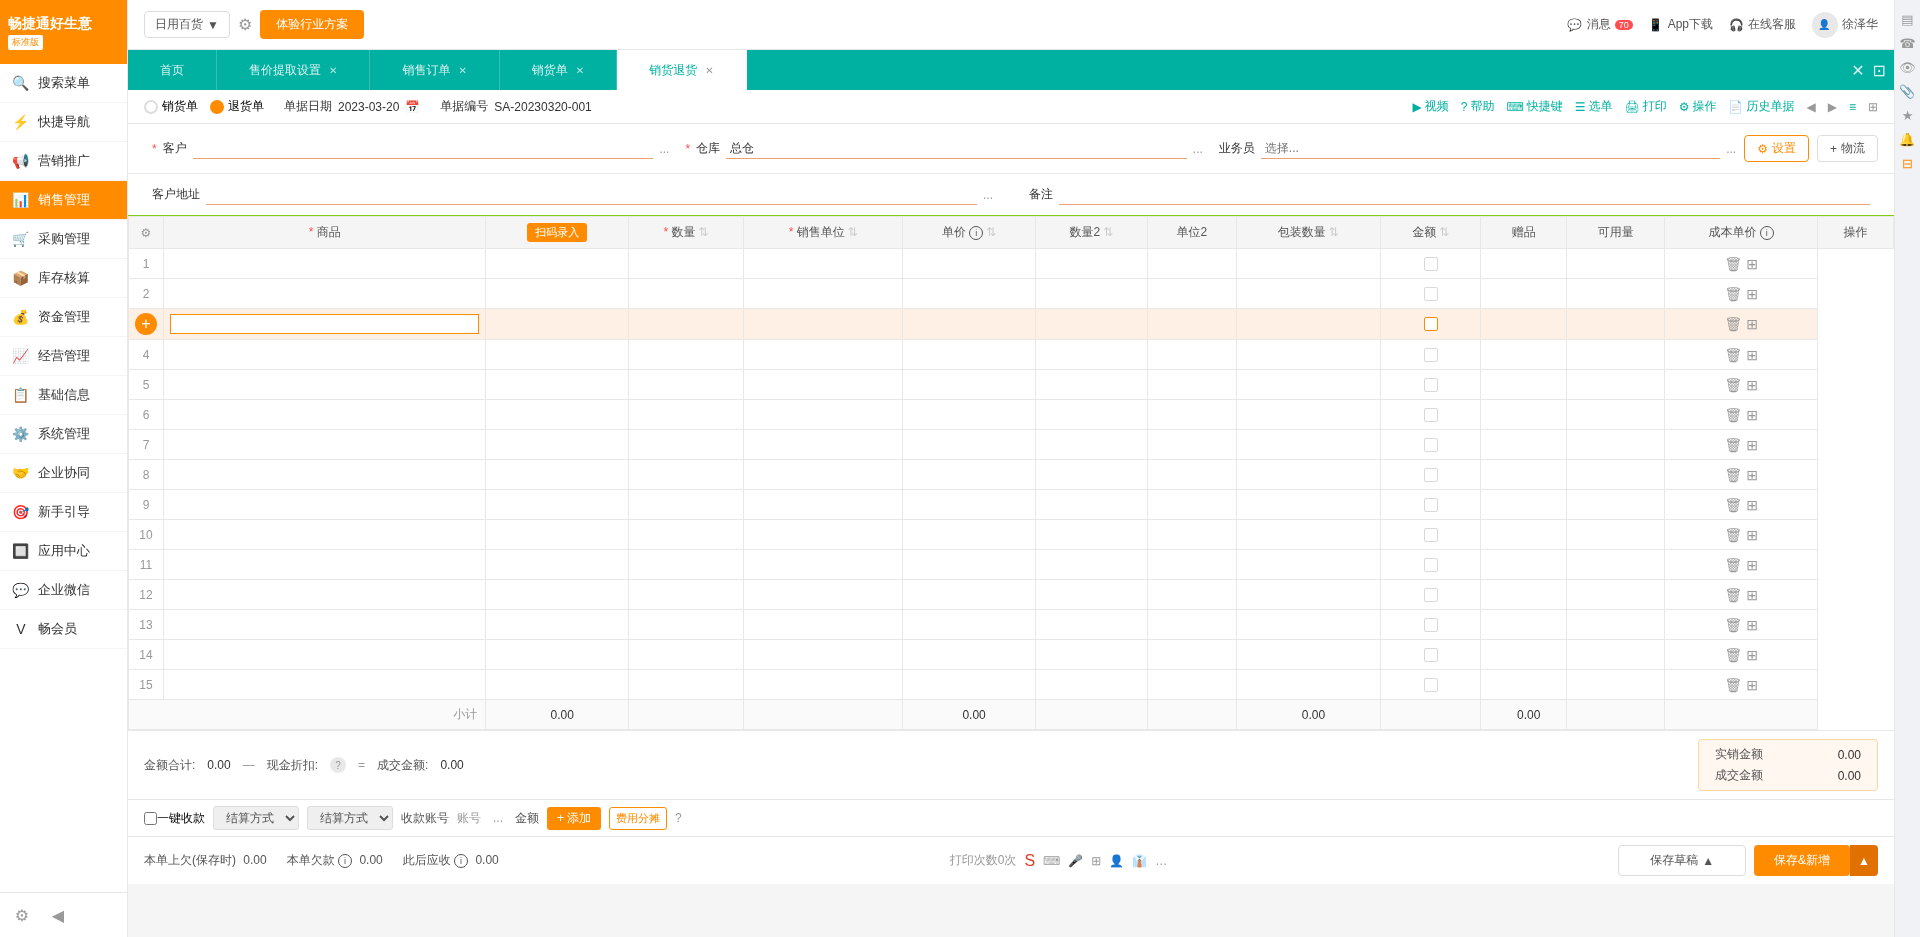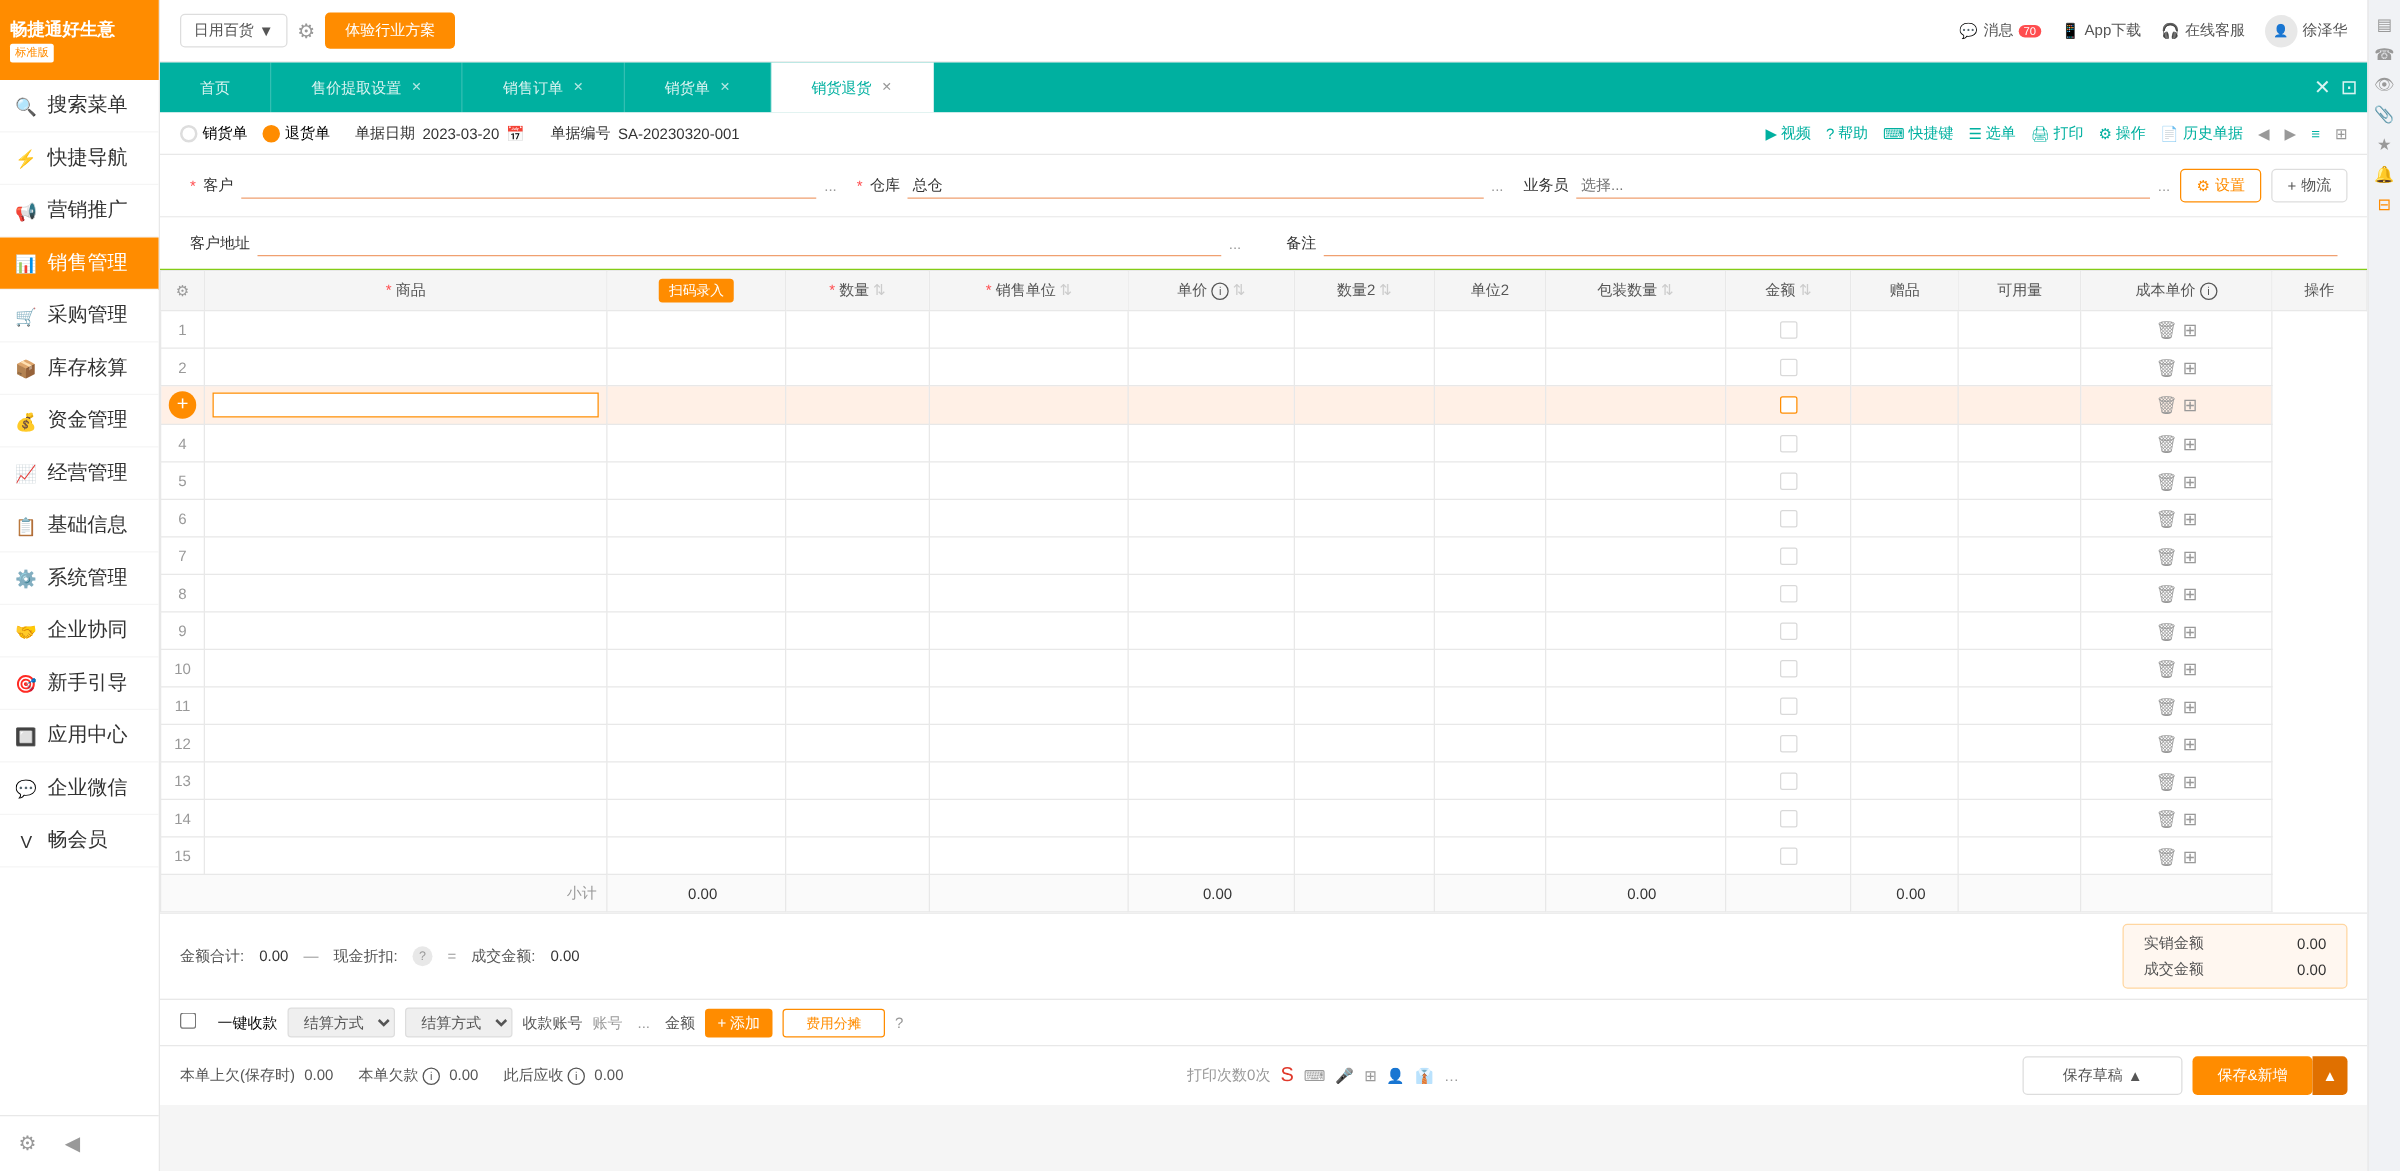--- a/index.html
+++ b/index.html
@@ -5,21 +5,21 @@
     * { box-sizing: border-box; margin: 0; padding: 0; font-family: 'Microsoft YaHei', Arial, sans-serif; font-size: 12px; }
     body { background: #f0f2f5; display: flex; height: 937px; overflow: hidden; }
 
     
     .sidebar { width: 128px; background: #fff; display: flex; flex-direction: column; border-right: 1px solid #e8e8e8; flex-shrink: 0; }
     .sidebar-logo { background: #ff8c00; padding: 10px 8px; display: flex; align-items: center; gap: 6px; height: 64px; }
     .sidebar-nav { flex: 1; overflow-y: auto; }
     .sidebar-item { display: flex; align-items: center; gap: 8px; padding: 10px 12px; cursor: pointer; color: #333; border-bottom: 1px solid #f5f5f5; }
     .sidebar-item.active { background: #ff8c00; color: #fff; }
     .sidebar-item-icon { width: 18px; height: 18px; display: flex; align-items: center; justify-content: center; font-size: 14px; }
-    .sidebar-item-label { font-size: 16px; }
+    .sidebar-item-label { font-size: 13px; }
     .sidebar-bottom { padding: 8px; display: flex; align-items: center; gap: 8px; border-top: 1px solid #e8e8e8; }
     .sidebar-bottom-btn { width: 28px; height: 28px; display: flex; align-items: center; justify-content: center; cursor: pointer; color: #999; font-size: 16px; }
 
     
     .main { flex: 1; display: flex; flex-direction: column; overflow: hidden; }
 
     
     .topbar { background: #fff; height: 50px; display: flex; align-items: center; padding: 0 16px; gap: 12px; border-bottom: 1px solid #e8e8e8; justify-content: space-between; }
     .topbar-left { display: flex; align-items: center; gap: 8px; }
     .topbar-dropdown { display: flex; align-items: center; gap: 4px; padding: 4px 10px; border: 1px solid #ddd; border-radius: 4px; cursor: pointer; color: #555; }
@@ -96,25 +96,25 @@
     .dash-sep { color: #999; }
     .equals-sep { color: #999; }
     .info-icon { width: 16px; height: 16px; border-radius: 50%; background: #e8e8e8; color: #999; display: flex; align-items: center; justify-content: center; font-size: 10px; cursor: pointer; }
 
     .footer-right-totals { margin-left: auto; background: #fff7f0; border: 1px solid #ffd6a0; border-radius: 4px; padding: 6px 16px; display: flex; flex-direction: column; gap: 4px; min-width: 180px; }
     .footer-right-row { display: flex; align-items: center; justify-content: space-between; gap: 20px; }
     .footer-right-label { color: #555; }
     .footer-right-value { color: #333; font-weight: 500; }
 
     .footer-payment { display: flex; align-items: center; gap: 8px; padding: 6px 16px; background: #fff; border-top: 1px solid #e8e8e8; }
-    .checkbox-label { display: flex; align-items: flex-start; gap: 17px; cursor: pointer; }
+    .checkbox-label { display: flex; align-items: center; gap: 0; cursor: pointer; }
     .payment-select { border: 1px solid #ddd; padding: 3px 8px; border-radius: 3px; color: #555; }
     .payment-dots { color: #999; cursor: pointer; padding: 0 4px; }
     .add-btn { background: #ff8c00; color: #fff; border: none; padding: 3px 10px; border-radius: 3px; cursor: pointer; font-size: 11px; display: flex; align-items: center; gap: 3px; }
-    .expense-btn { background: #fff; border: 1px solid #ff8c00; color: #ff8c00; padding: 3px 18px; border-radius: 3px; cursor: pointer; font-size: 11px; }
+    .expense-btn { background: #fff; border: 1px solid #ff8c00; color: #ff8c00; padding: 3px 6px; border-radius: 3px; cursor: pointer; font-size: 11px; }
     .help-btn { color: #999; cursor: pointer; }
 
     .footer-bottom { display: flex; align-items: center; justify-content: space-between; padding: 8px 16px; background: #fff; border-top: 1px solid #e8e8e8; }
     .footer-bottom-left { display: flex; gap: 20px; color: #555; }
     .footer-bottom-mid { display: flex; align-items: center; gap: 8px; color: #999; }
     .footer-bottom-right { display: flex; gap: 8px; }
     .btn-draft { background: #fff; border: 1px solid #ddd; padding: 6px 31px; border-radius: 4px; cursor: pointer; color: #555; display: flex; align-items: center; gap: 4px; }
     .btn-save { background: #ff8c00; border: none; padding: 6px 20px; border-radius: 4px; cursor: pointer; color: #fff; font-size: 13px; display: flex; align-items: center; gap: 4px; }
     .btn-chevron { background: #e07000; border: none; padding: 6px 8px; border-radius: 0 4px 4px 0; cursor: pointer; color: #fff; }
 

